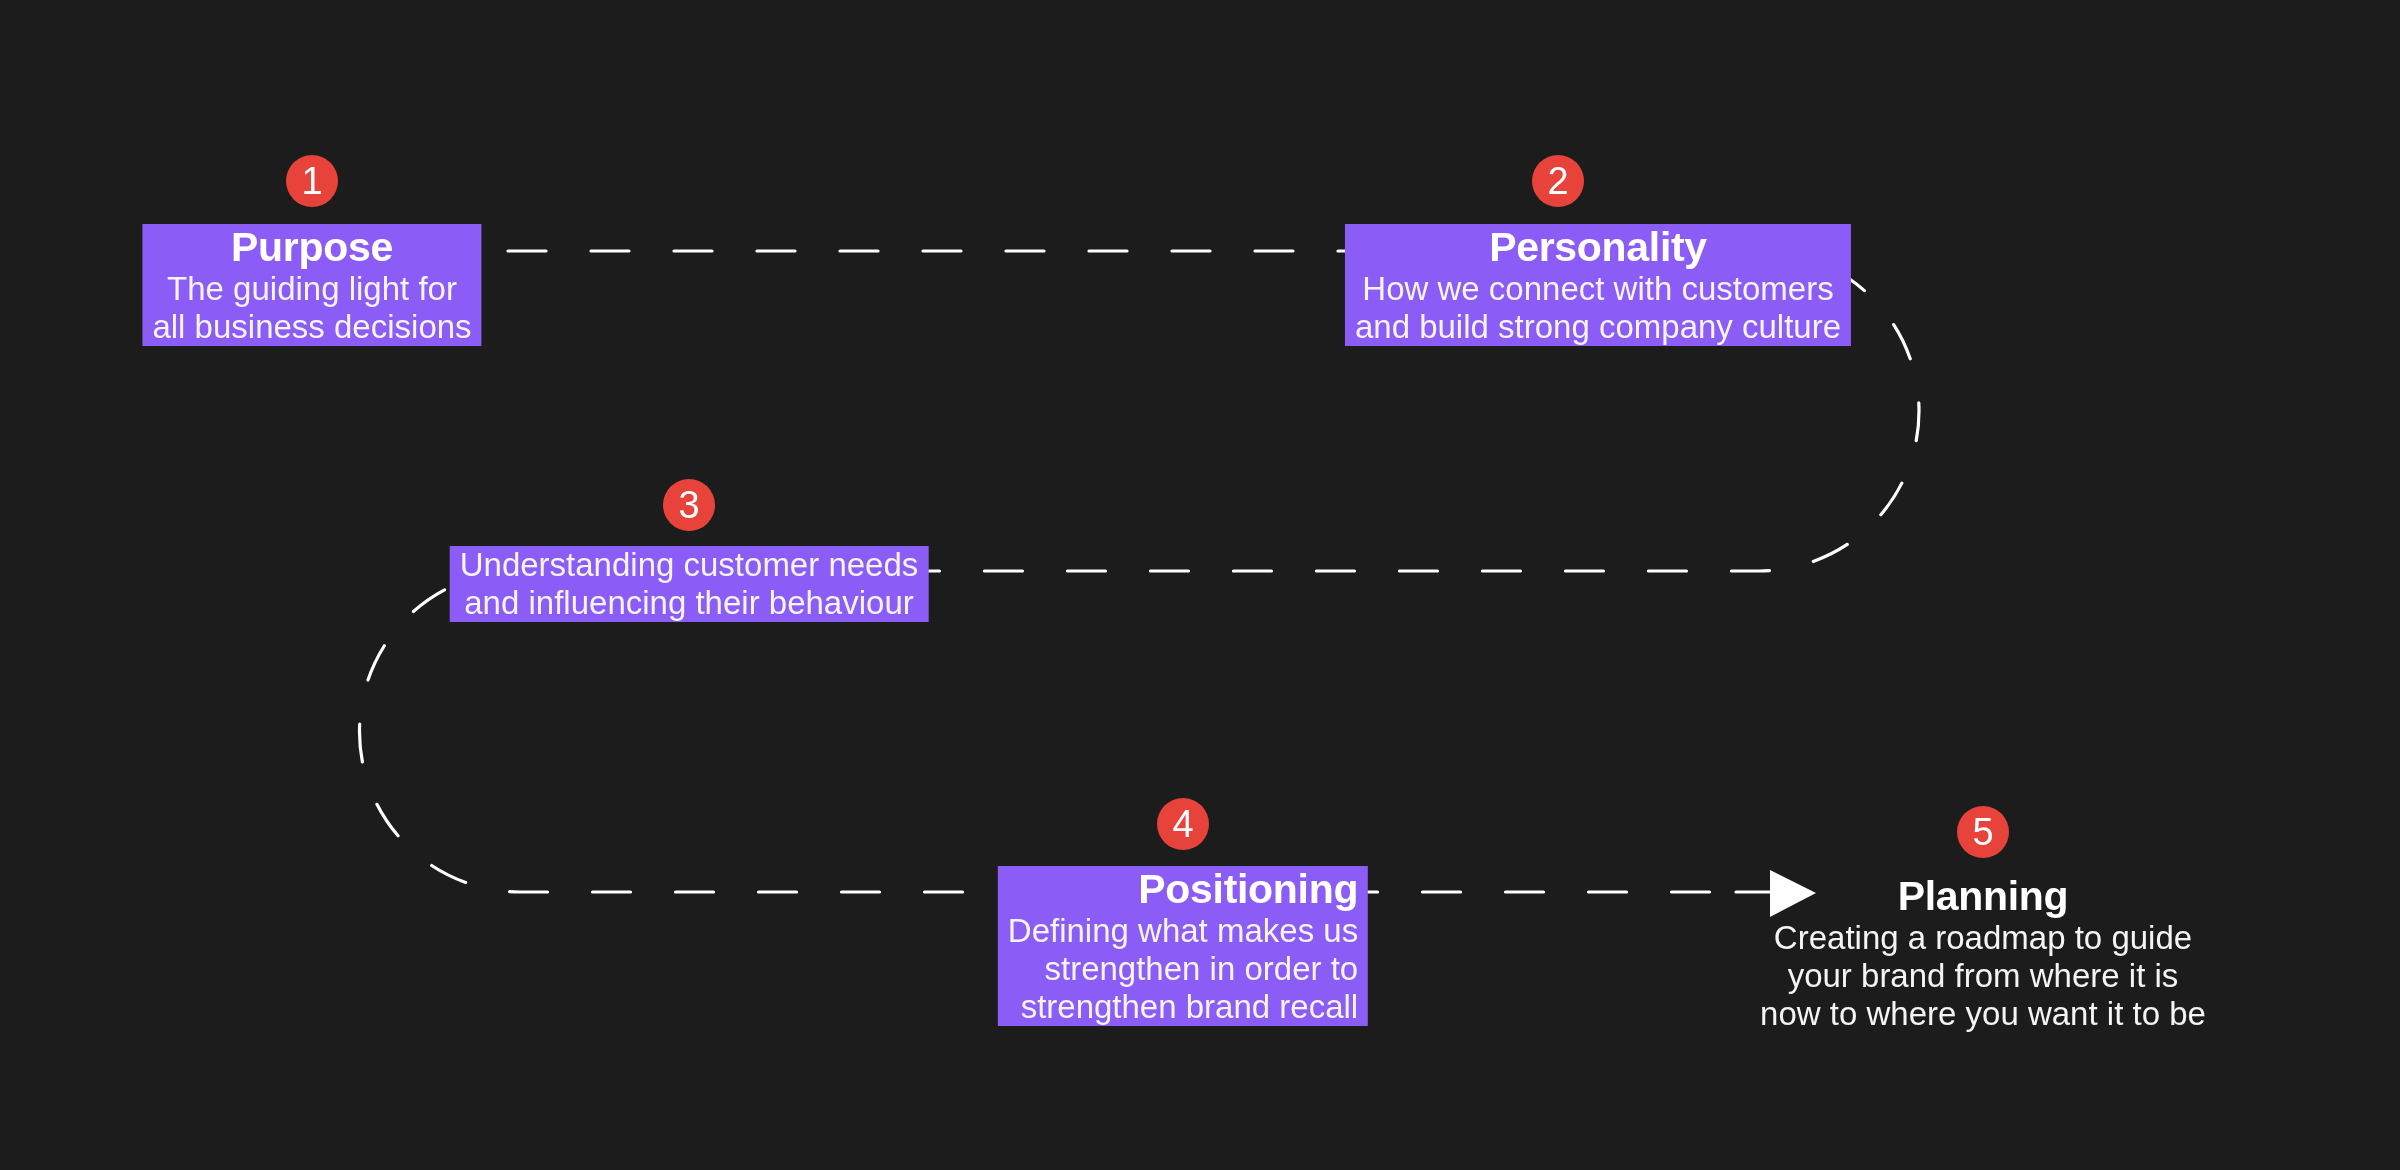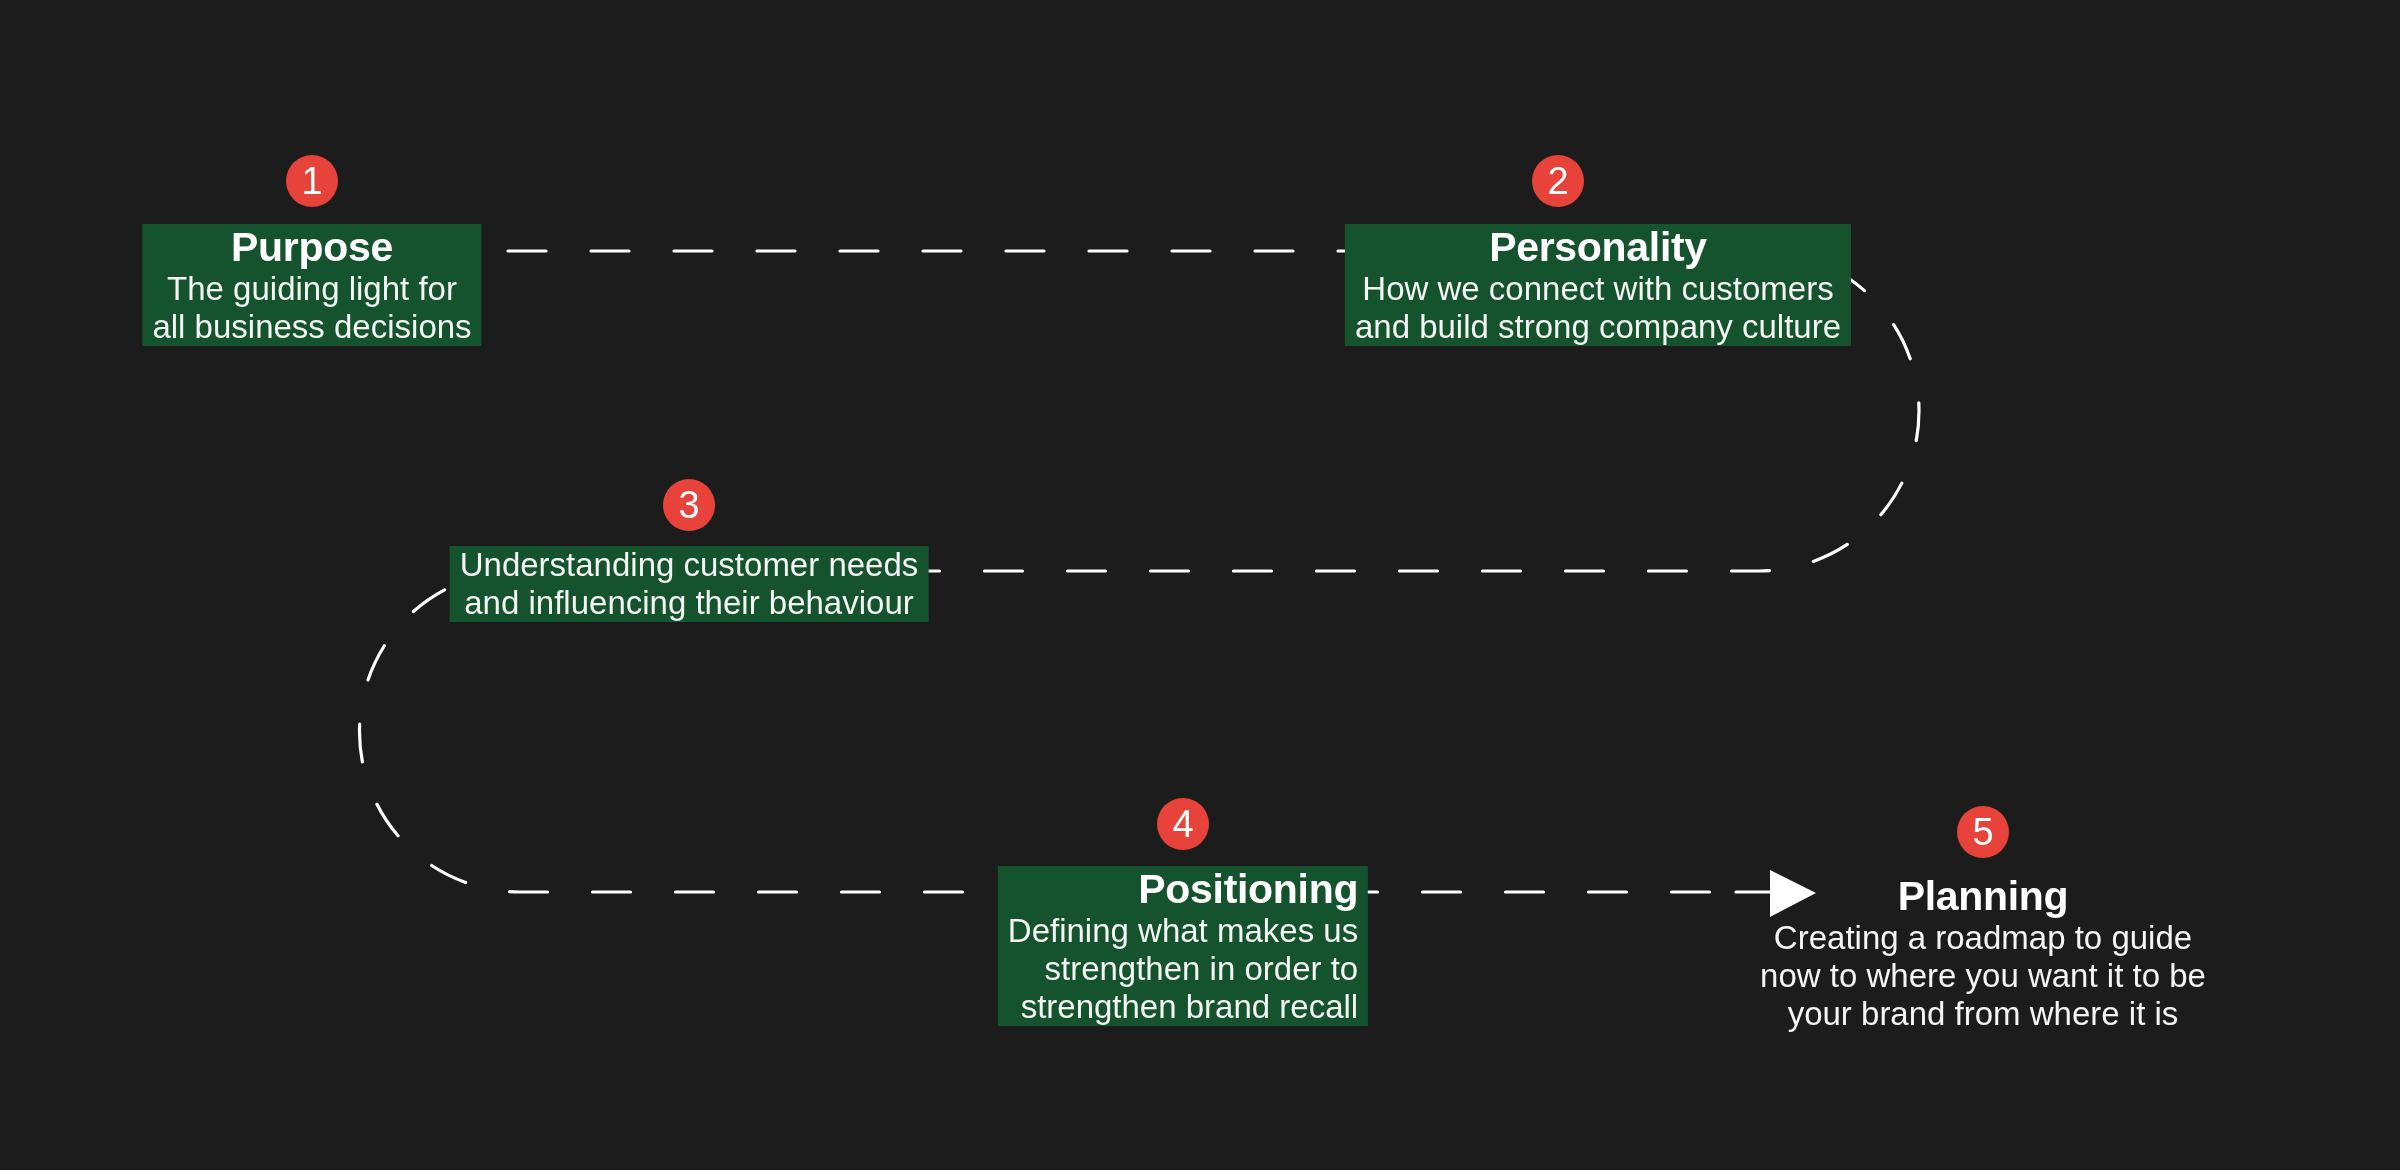--- a/index.html
+++ b/index.html
@@ -18,21 +18,21 @@
   .arrow-line { fill: none; stroke: #ffffff; stroke-width: 3.2; stroke-linecap: round; }
   .arrowhead { fill: #ffffff; }
   .badge {
     position: absolute; width: 52px; height: 52px; margin-left: -26px; margin-top: -26px;
     border-radius: 50%; background: #e8433a;
     display: flex; align-items: center; justify-content: center;
     font-size: 38px; font-weight: 400; color: #ffffff; line-height: 1;
   }
   .step {
     position: absolute; transform: translateX(-50%);
-    background: #14532d; text-align: center;
+    background: #8b5cf6; text-align: center;
     padding: 0 10px;
   }
   .step-title {
     font-size: 41px; font-weight: 700; line-height: 46px; letter-spacing: -0.3px;
     white-space: nowrap;
   }
   .step-desc {
     font-size: 33px; font-weight: 400; line-height: 38px; white-space: nowrap;
     color: #f4f4f4;
   }
@@ -70,16 +70,16 @@
   <div class="step-title">Positioning</div>
   <div class="step-desc">Defining what makes us</div>
   <div class="step-desc">strengthen in order to</div>
   <div class="step-desc">strengthen brand recall</div>
 </div>
 <div class="badge" style="left:1183px; top:824px;">4</div>
 
 <div class="step" style="left:1983px; top:873px; background: transparent;">
   <div class="step-title">Planning</div>
   <div class="step-desc">Creating a roadmap to guide</div>
+  <div class="step-desc">your brand from where it is</div>
   <div class="step-desc">now to where you want it to be</div>
-  <div class="step-desc">your brand from where it is</div>
 </div>
 <div class="badge" style="left:1983px; top:832px;">5</div>
 
 </body></html>

